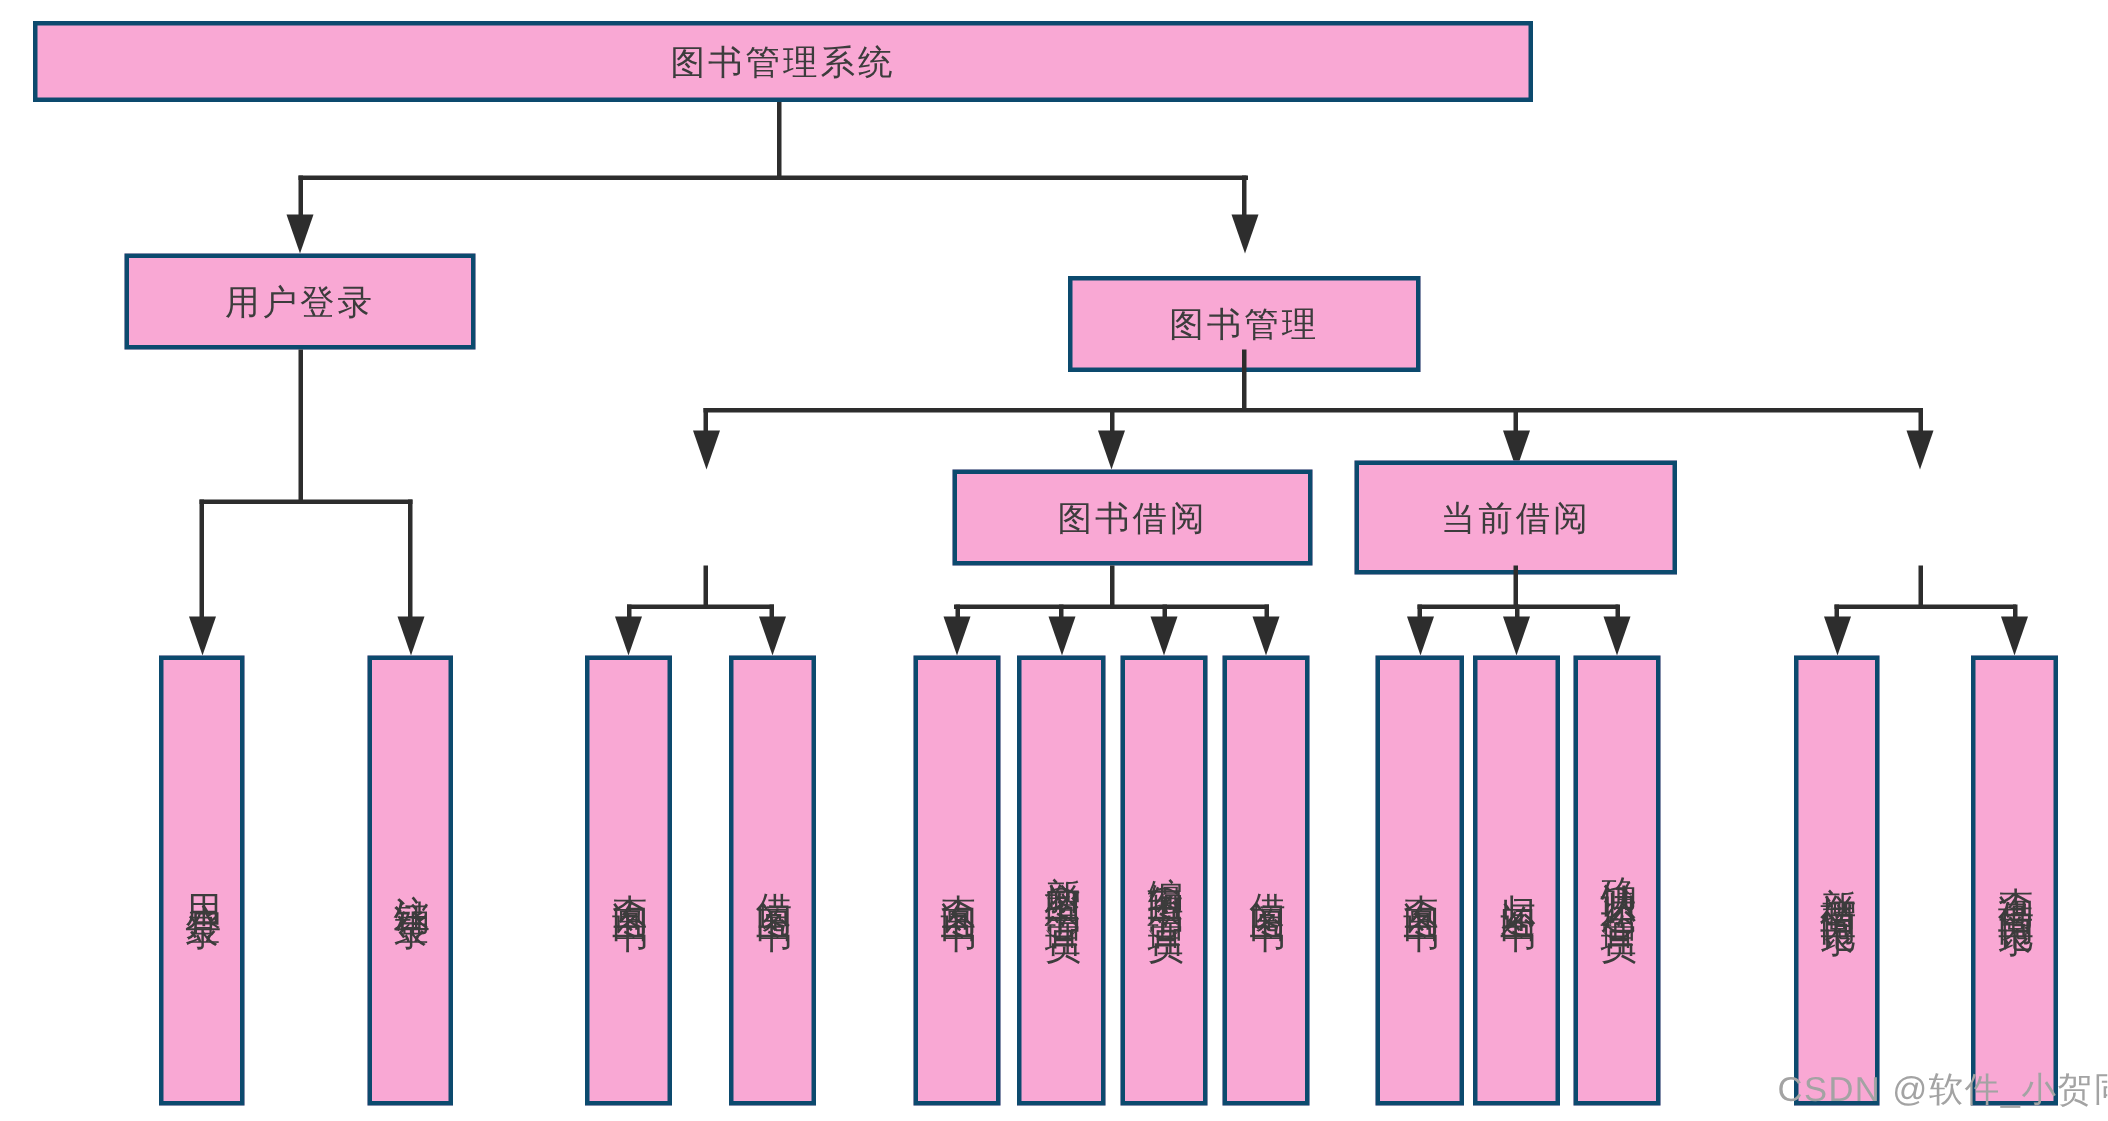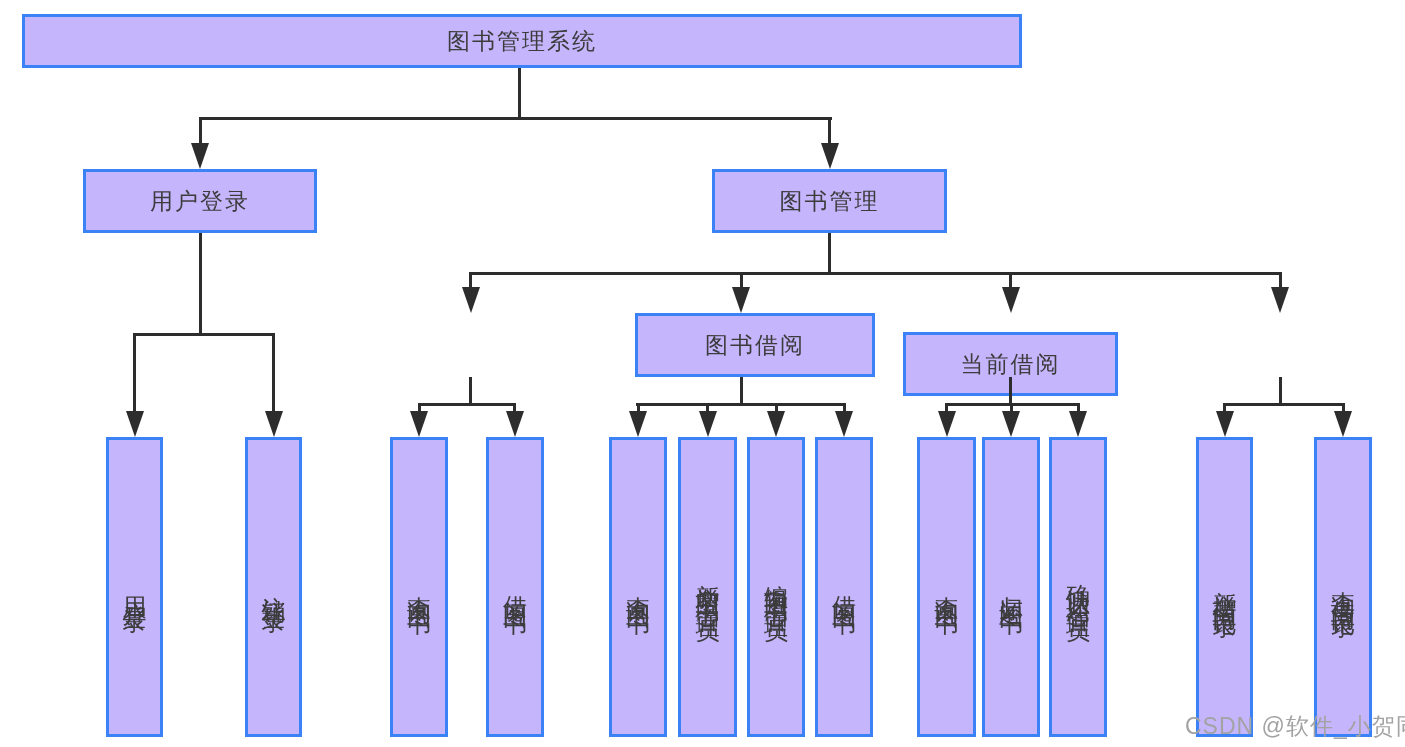--- a/index.html
+++ b/index.html
@@ -11,22 +11,22 @@
     position: relative;
     width: 1405px;
     height: 747px;
     background: #ffffff;
     overflow: hidden;
     font-family: "Liberation Sans", "DejaVu Sans", sans-serif;
   }
   .box {
     position: absolute;
     box-sizing: border-box;
-    border: 3px solid #3b82f6;
-    background: #c4b5fd;
+    border: 3px solid #0c4a6e;
+    background: #f9a8d4;
     color: #3c3c3c;
     display: flex;
     align-items: center;
     justify-content: center;
   }
   .hbox {
     font-size: 23px;
     letter-spacing: 2px;
   }
   .vbox {
@@ -66,42 +66,42 @@
   <div class="box hbox" style="left:22px;top:14px;width:1000px;height:54px">图书管理系统</div>
 
   <div class="line" style="left:518px;top:68px;width:3px;height:51px"></div>
   <div class="line" style="left:199px;top:117px;width:633px;height:3px"></div>
   <div class="line" style="left:199px;top:117px;width:3px;height:28px"></div>
   <div class="ah" style="left:191px;top:143px"></div>
   <div class="line" style="left:828px;top:117px;width:3px;height:28px"></div>
   <div class="ah" style="left:821px;top:143px"></div>
 
   <div class="box hbox" style="left:83px;top:169px;width:234px;height:64px">用户登录</div>
-  <div class="box hbox" style="left:712px;top:169px;width:235px;height:64px">图书管理</div>
+  <div class="box hbox" style="left:712px;top:184px;width:235px;height:64px">图书管理</div>
 
   <div class="line" style="left:199px;top:233px;width:3px;height:102px"></div>
   <div class="line" style="left:133px;top:333px;width:142px;height:3px"></div>
   <div class="line" style="left:133px;top:333px;width:3px;height:80px"></div>
   <div class="ah" style="left:126px;top:411px"></div>
   <div class="line" style="left:272px;top:333px;width:3px;height:80px"></div>
   <div class="ah" style="left:265px;top:411px"></div>
 
   <div class="line" style="left:828px;top:233px;width:3px;height:41px"></div>
   <div class="line" style="left:469px;top:272px;width:813px;height:3px"></div>
   <div class="line" style="left:469px;top:272px;width:3px;height:17px"></div>
   <div class="ah" style="left:462px;top:287px"></div>
   <div class="line" style="left:740px;top:272px;width:3px;height:17px"></div>
   <div class="ah" style="left:732px;top:287px"></div>
   <div class="line" style="left:1009px;top:272px;width:3px;height:17px"></div>
   <div class="ah" style="left:1002px;top:287px"></div>
   <div class="line" style="left:1279px;top:272px;width:3px;height:17px"></div>
   <div class="ah" style="left:1271px;top:287px"></div>
 
   <div class="box hbox" style="left:635px;top:313px;width:240px;height:64px">图书借阅</div>
-  <div class="box hbox" style="left:903px;top:332px;width:215px;height:64px">当前借阅</div>
+  <div class="box hbox" style="left:903px;top:307px;width:215px;height:76px">当前借阅</div>
 
   <div class="line" style="left:469px;top:377px;width:3px;height:28px"></div>
   <div class="line" style="left:418px;top:403px;width:98px;height:3px"></div>
   <div class="line" style="left:418px;top:403px;width:3px;height:10px"></div>
   <div class="ah" style="left:410px;top:411px"></div>
   <div class="line" style="left:513px;top:403px;width:3px;height:10px"></div>
   <div class="ah" style="left:506px;top:411px"></div>
 
   <div class="line" style="left:740px;top:377px;width:3px;height:28px"></div>
   <div class="line" style="left:636px;top:403px;width:210px;height:3px"></div>

